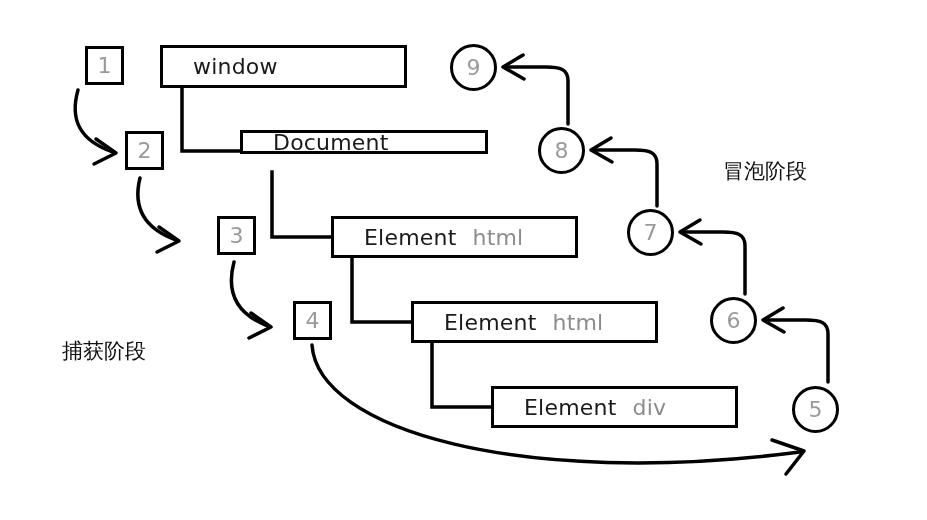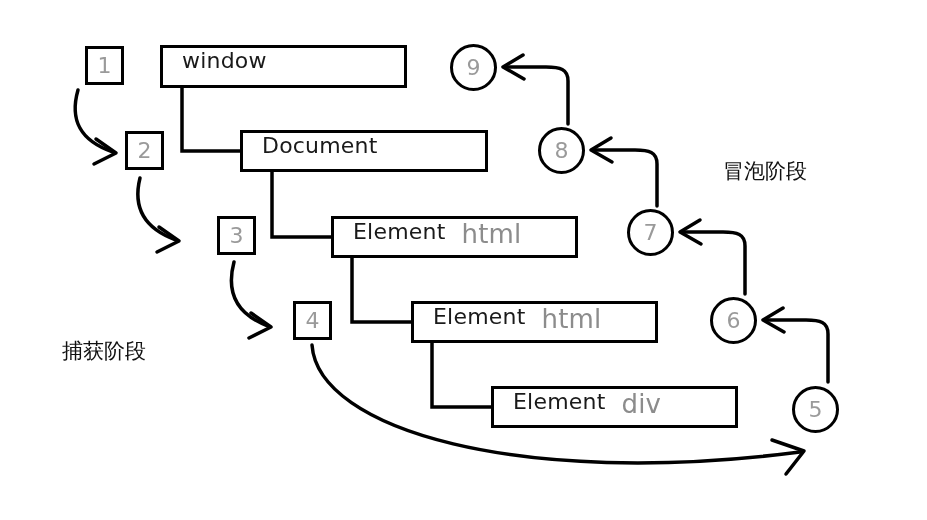--- a/index.html
+++ b/index.html
@@ -24,30 +24,31 @@
     width: 927px;
     height: 520px;
   }
   
   .node-box {
     position: absolute;
     box-sizing: border-box;
     border: 3px solid #000000;
     background: #ffffff;
     display: flex;
-    padding-left: 19px;
+    align-items: center;
+    padding-left: 30px;
     white-space: nowrap;
   }
   .node-label {
     font-size: 22px;
     color: #1a1a1a;
     letter-spacing: 0.2px;
   }
   .node-tag {
-    font-size: 26px;
+    font-size: 22px;
     color: #8c8c8c;
     margin-left: 16px;
     letter-spacing: 0.2px;
   }
   
   .step-square {
     position: absolute;
     box-sizing: border-box;
     width: 39px;
     height: 39px;
@@ -126,21 +127,21 @@
       <path d="M568,124 L568,81 C568,69 560,67 546,67 L507,67"></path>
       <path d="M523,55 L503,67 L524,79"></path>
     </g>
   </svg>
 
   <div class="node-box" style="left:160px; top:45px; width:247px; height:43px;">
     <span class="node-label">window</span>
     <span class="node-tag"></span>
   </div>
 
-  <div class="node-box" style="left:240px; top:130px; width:248px; height:42px;">
+  <div class="node-box" style="left:240px; top:130px; width:248px; height:24px;">
     <span class="node-label">Document</span>
     <span class="node-tag"></span>
   </div>
 
   <div class="node-box" style="left:331px; top:216px; width:247px; height:42px;">
     <span class="node-label">Element</span>
     <span class="node-tag">html</span>
   </div>
 
   <div class="node-box" style="left:411px; top:301px; width:247px; height:42px;">

